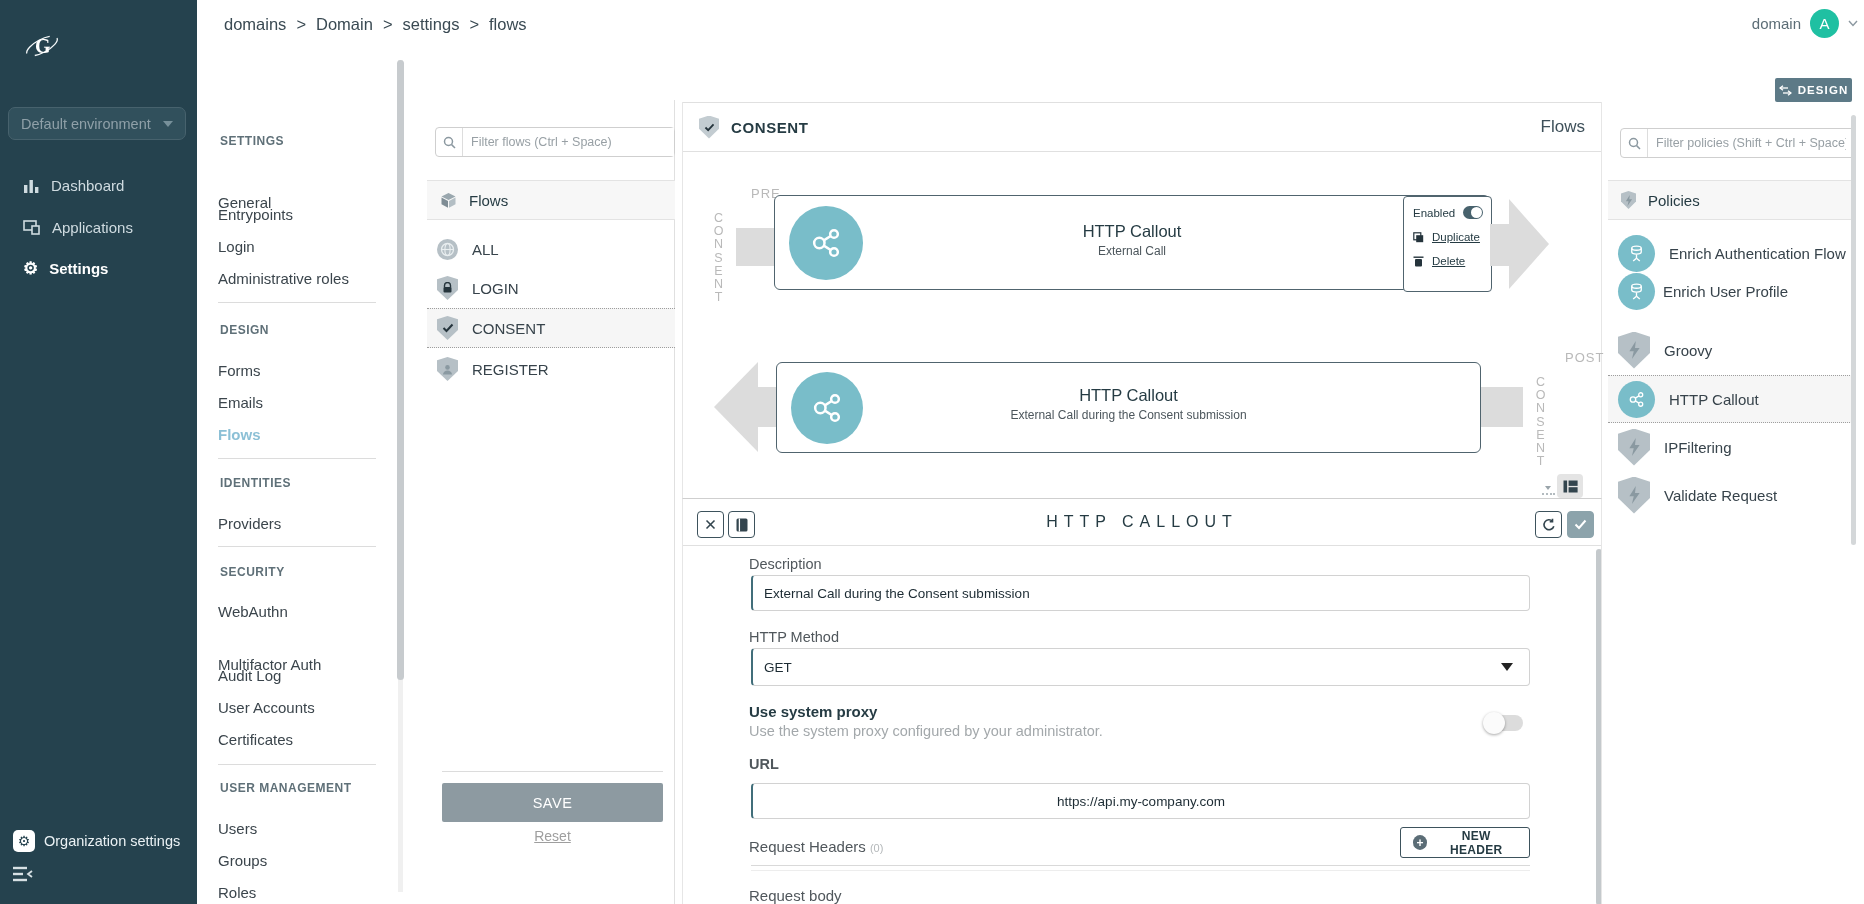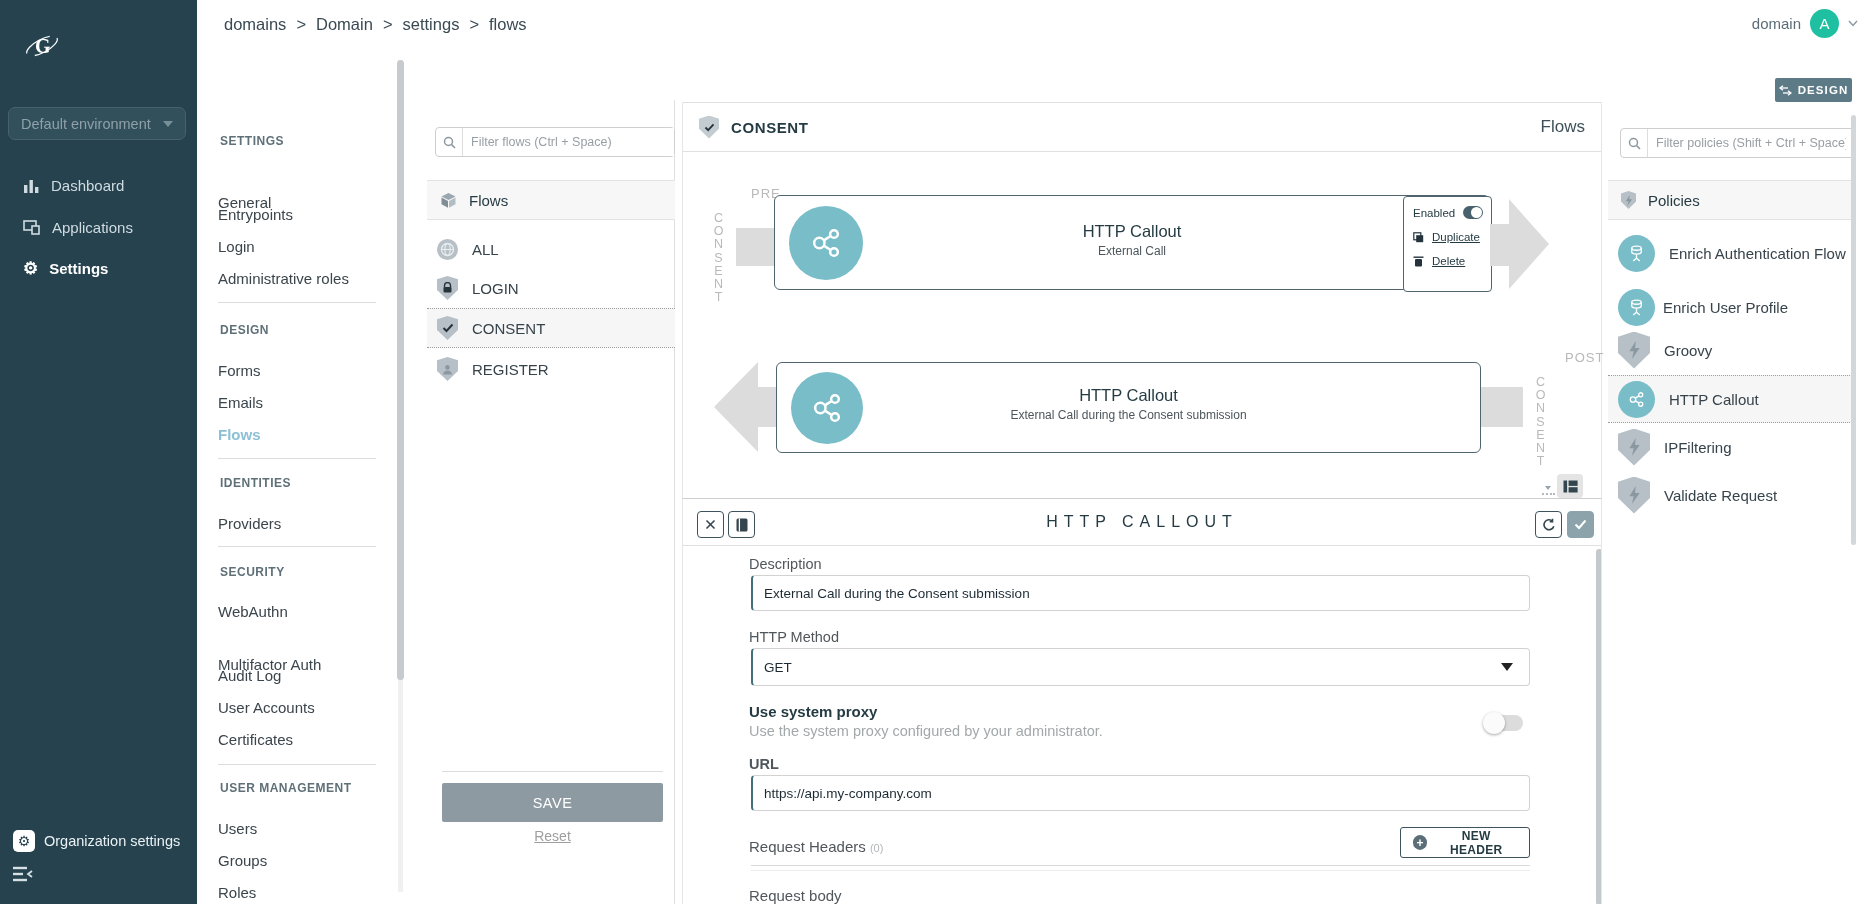--- a/index.html
+++ b/index.html
@@ -422,21 +422,21 @@
       <span class="caret"></span>
     </div>
 
     <div class="bold-lbl" style="top:204px;">Use system proxy</div>
     <div class="muted" style="top:224px;">Use the system proxy configured by your administrator.</div>
     <div class="tgl-off" style="left:802px; top:216px;">
         <i></i>
       </div>
 
     <div class="fld-label" style="top:257px;font-weight:bold;">URL</div>
-    <input class="fld-input" style="top: 276px;" value="https://api.my-company.com">
+    <input class="fld-input" style="top: 284px; text-align: center;" value="https://api.my-company.com">
 
     <div class="fld-label" style="top:339px; font-size:15px;">
       <span>Request Headers</span>
       <span class="count">(0)</span>
     </div>
     <button class="outline-btn" style="left:717px; top:328px; width:130px;">
       <span class="plus-circ">+</span>
       <span>NEW HEADER</span>
     </button>
 
@@ -480,21 +480,21 @@
         <svg width="19" height="19" viewBox="0 0 20 20">
             <ellipse cx="10" cy="4.4" rx="5" ry="2.2" fill="none" stroke="#fff" stroke-width="1.4"></ellipse>
             <path d="M5 4.4 v4 c0 1.2 2.2 2.2 5 2.2 s5 -1 5 -2.2 v-4" fill="none" stroke="#fff" stroke-width="1.4"></path>
             <line x1="10" y1="11" x2="10" y2="15" stroke="#fff" stroke-width="1.4"></line>
             <line x1="10" y1="15" x2="6.5" y2="18" stroke="#fff" stroke-width="1.4"></line>
             <line x1="10" y1="15" x2="13.5" y2="18" stroke="#fff" stroke-width="1.4"></line>
           </svg>
       </span>
       <span>Enrich Authentication Flow</span>
     </div>
-    <div class="list-row" style="left:0; top:223px; width:248px; height:48px;gap:8px;">
+    <div class="list-row" style="left:0; top:207px; width:248px; height:48px;gap:8px;">
       <span class="tealc" style="width:37px; height:37px;">
         <svg width="19" height="19" viewBox="0 0 20 20">
             <ellipse cx="10" cy="4.4" rx="5" ry="2.2" fill="none" stroke="#fff" stroke-width="1.4"></ellipse>
             <path d="M5 4.4 v4 c0 1.2 2.2 2.2 5 2.2 s5 -1 5 -2.2 v-4" fill="none" stroke="#fff" stroke-width="1.4"></path>
             <line x1="10" y1="11" x2="10" y2="15" stroke="#fff" stroke-width="1.4"></line>
             <line x1="10" y1="15" x2="6.5" y2="18" stroke="#fff" stroke-width="1.4"></line>
             <line x1="10" y1="15" x2="13.5" y2="18" stroke="#fff" stroke-width="1.4"></line>
           </svg>
       </span>
       <span>Enrich User Profile</span>

